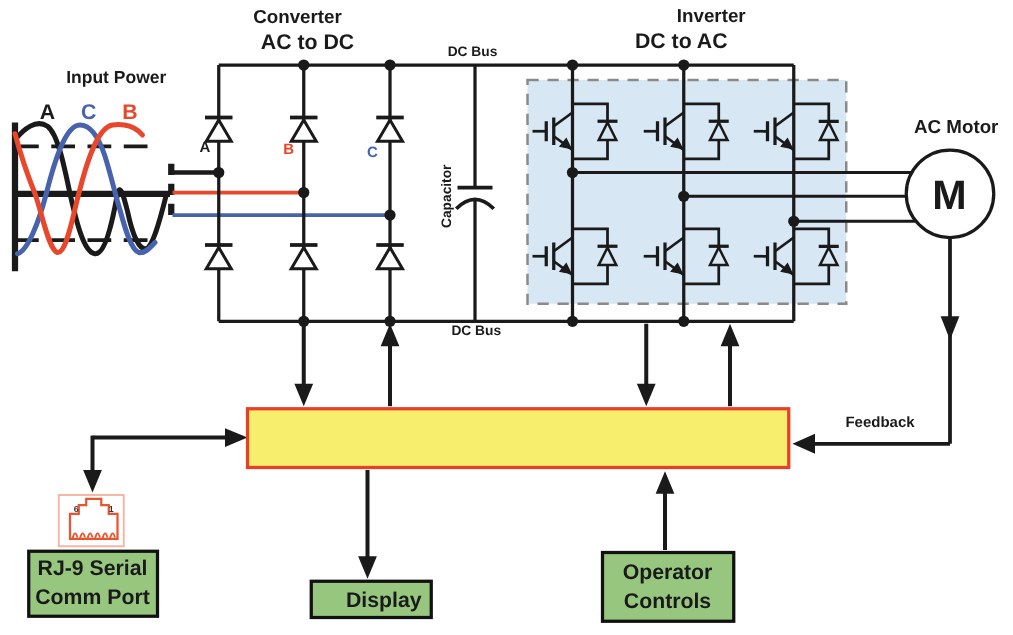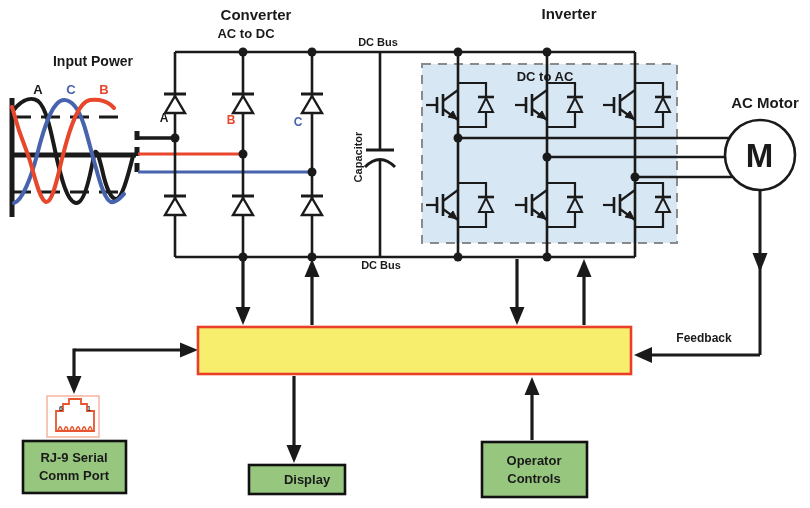--- a/index.html
+++ b/index.html
@@ -3,21 +3,21 @@
 <meta charset="utf-8">
 <style>
   html,body{margin:0;padding:0;background:#fff;}
   #stage{
     position:relative;width:810px;height:508px;background:#ffffff;
     font-family:"Liberation Sans",sans-serif;overflow:hidden;
   }
   #stage svg{position:absolute;left:0;top:0;}
   .lbl{position:absolute;color:#1a1a1a;font-weight:bold;white-space:nowrap;
        transform:translate(-50%,-50%);line-height:1.25;text-align:center;}
-  .t15{font-size:15px;} .t14{font-size:14px;} .t13{font-size:13px;}
+  .t15{font-size:15px;} .t14{font-size:14px;} .t13{font-size:17px;}
   .t12{font-size:12px;} .t11{font-size:11px;font-weight:bold;}
   .red{color:#e8472b;} .blue{color:#4763ad;}
   .rot{transform:translate(-50%,-50%) rotate(-90deg);}
   .motor-m{font-size:33px;letter-spacing:1px;}
   .pin{position:absolute;font-size:7px;font-weight:bold;color:#333;transform:translate(-50%,-50%);}
   .twoline{line-height:1.35;}
 </style>
 </head>
 <body>
 
@@ -222,24 +222,24 @@
           <path d="M88,431 q2,-8 4,-1"></path>
     </g>
   </g>
 </svg>
 
 <div class="lbl t14" style="left:69px;top:62px;padding-left:48px;">Input Power</div>
 <div class="lbl t13" style="left:38px;top:90px;">A</div>
 <div class="lbl t13 blue" style="left:71px;top:90px;">C</div>
 <div class="lbl t13 red" style="left:104px;top:90px;">B</div>
 
-<div class="lbl t15" style="left:256px;top:15px;">Converter</div>
+<div class="lbl t15" style="left:238px;top:15px;">Converter</div>
 <div class="lbl t13" style="left:246px;top:34px;">AC to DC</div>
 <div class="lbl t15" style="left:569px;top:14px;">Inverter</div>
-<div class="lbl t13" style="left:545px;top:33px;margin-top:44px;">DC to AC</div>
+<div class="lbl t13" style="left:545px;top:33px;">DC to AC</div>
 
 <div class="lbl t11" style="left:378px;top:43px;">DC Bus</div>
 <div class="lbl t11" style="left:381px;top:266px;">DC Bus</div>
 <div class="lbl t11 rot" style="left:359px;top:157px;">Capacitor</div>
 
 <div class="lbl t12" style="left:164px;top:118px;">A</div>
 <div class="lbl t12 red" style="left:231px;top:120px;">B</div>
 <div class="lbl t12 blue" style="left:298px;top:122px;">C</div>
 
 <div class="lbl t15" style="left:765px;top:103px;">AC Motor</div>

